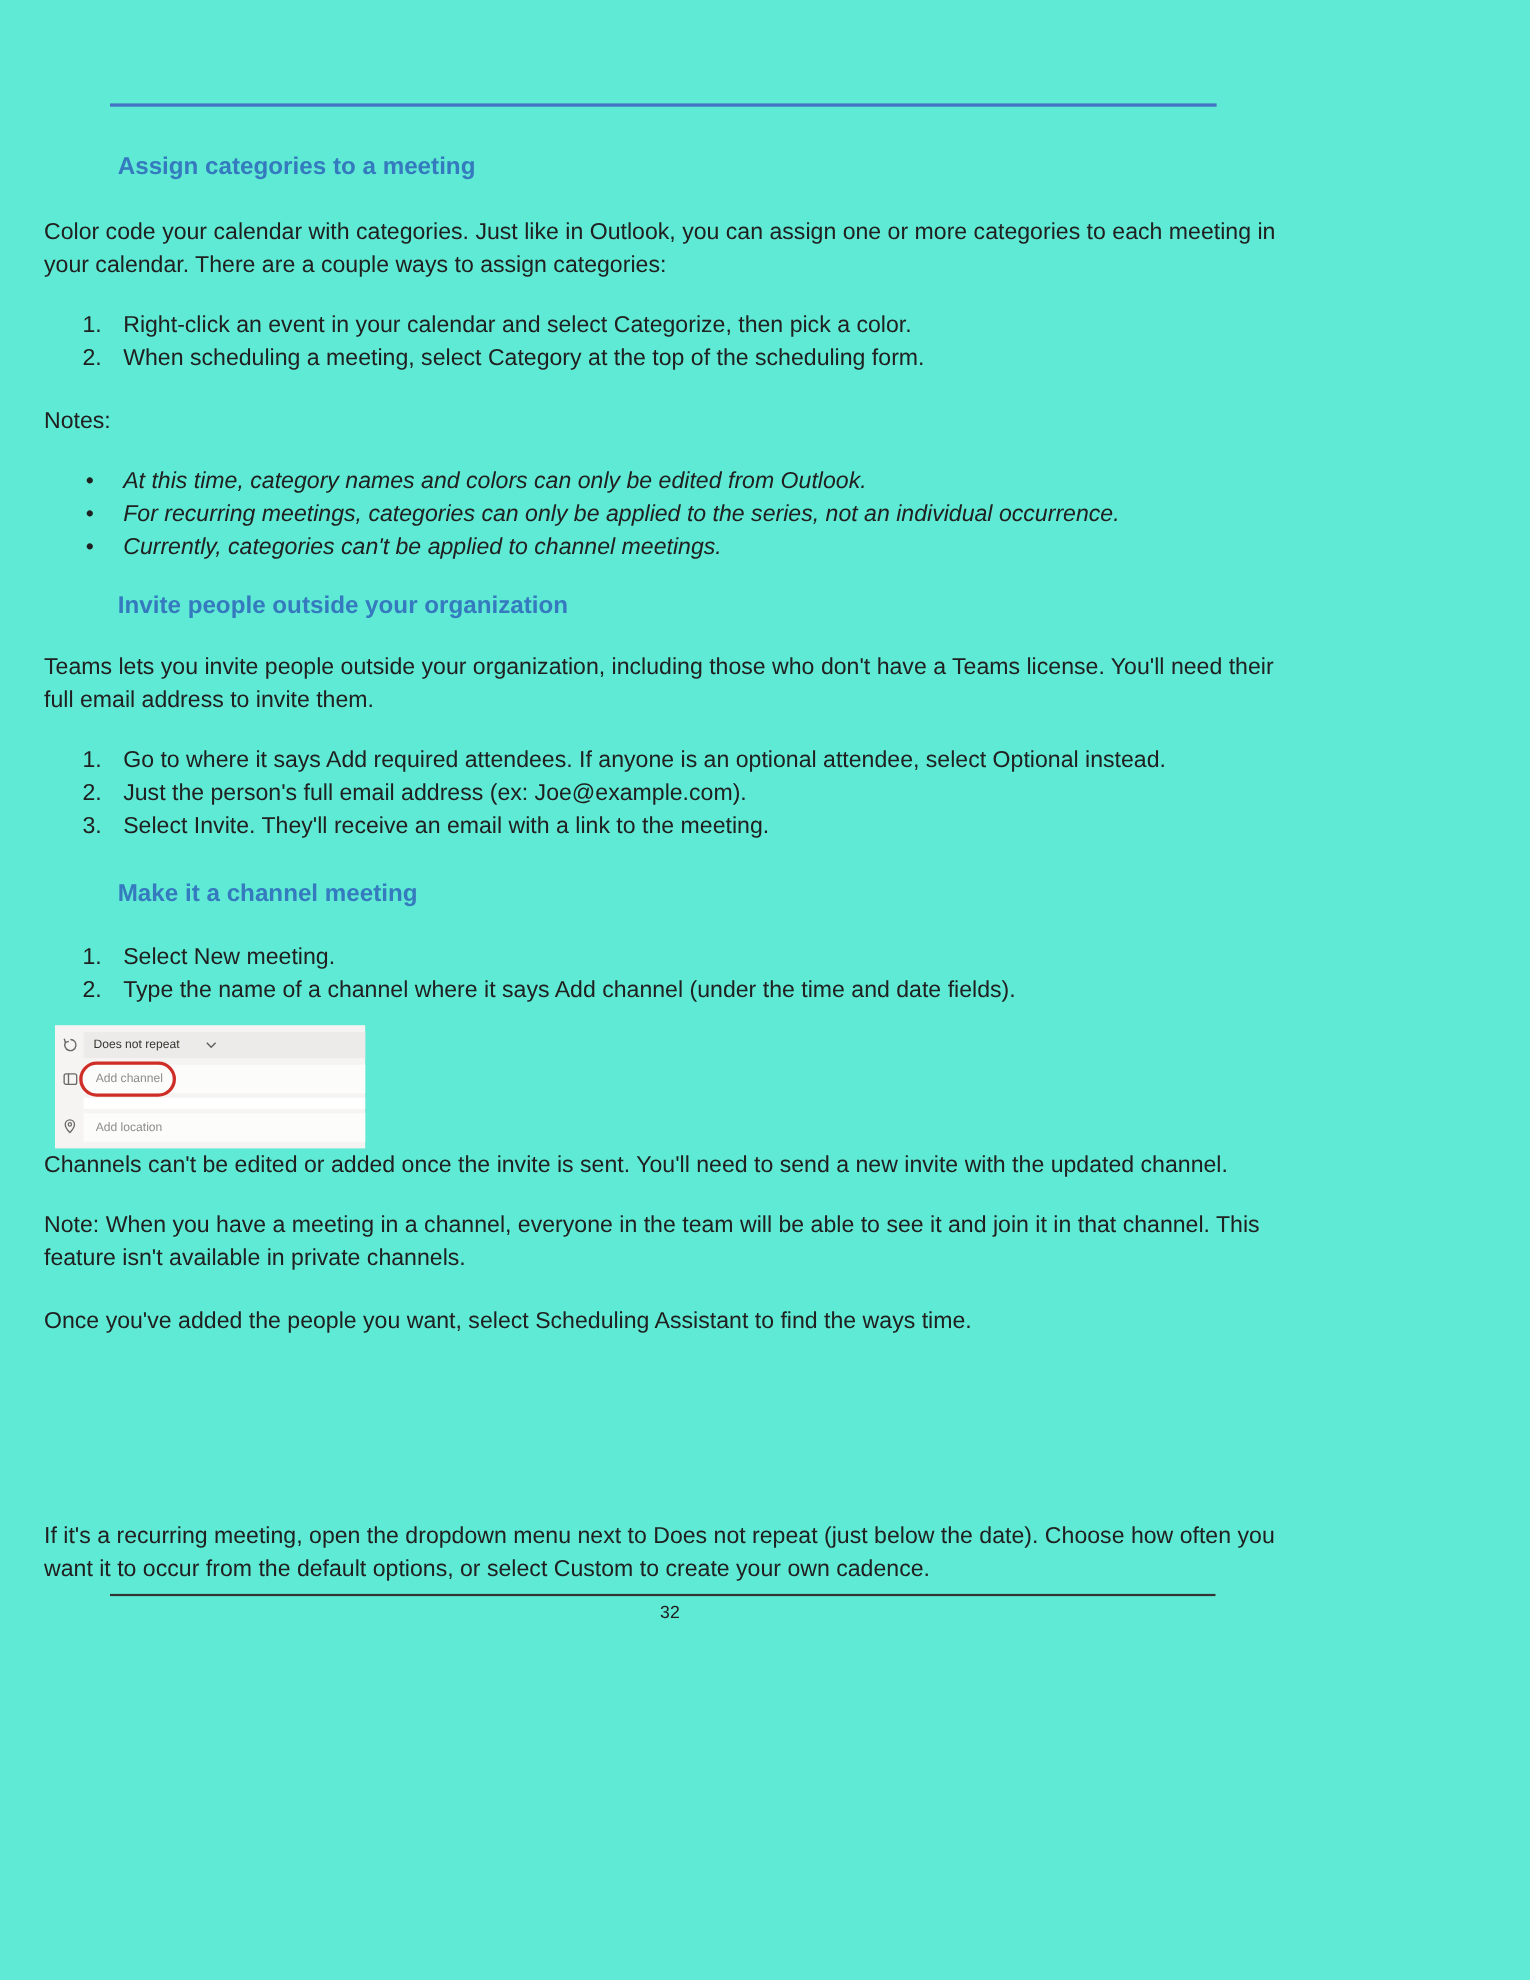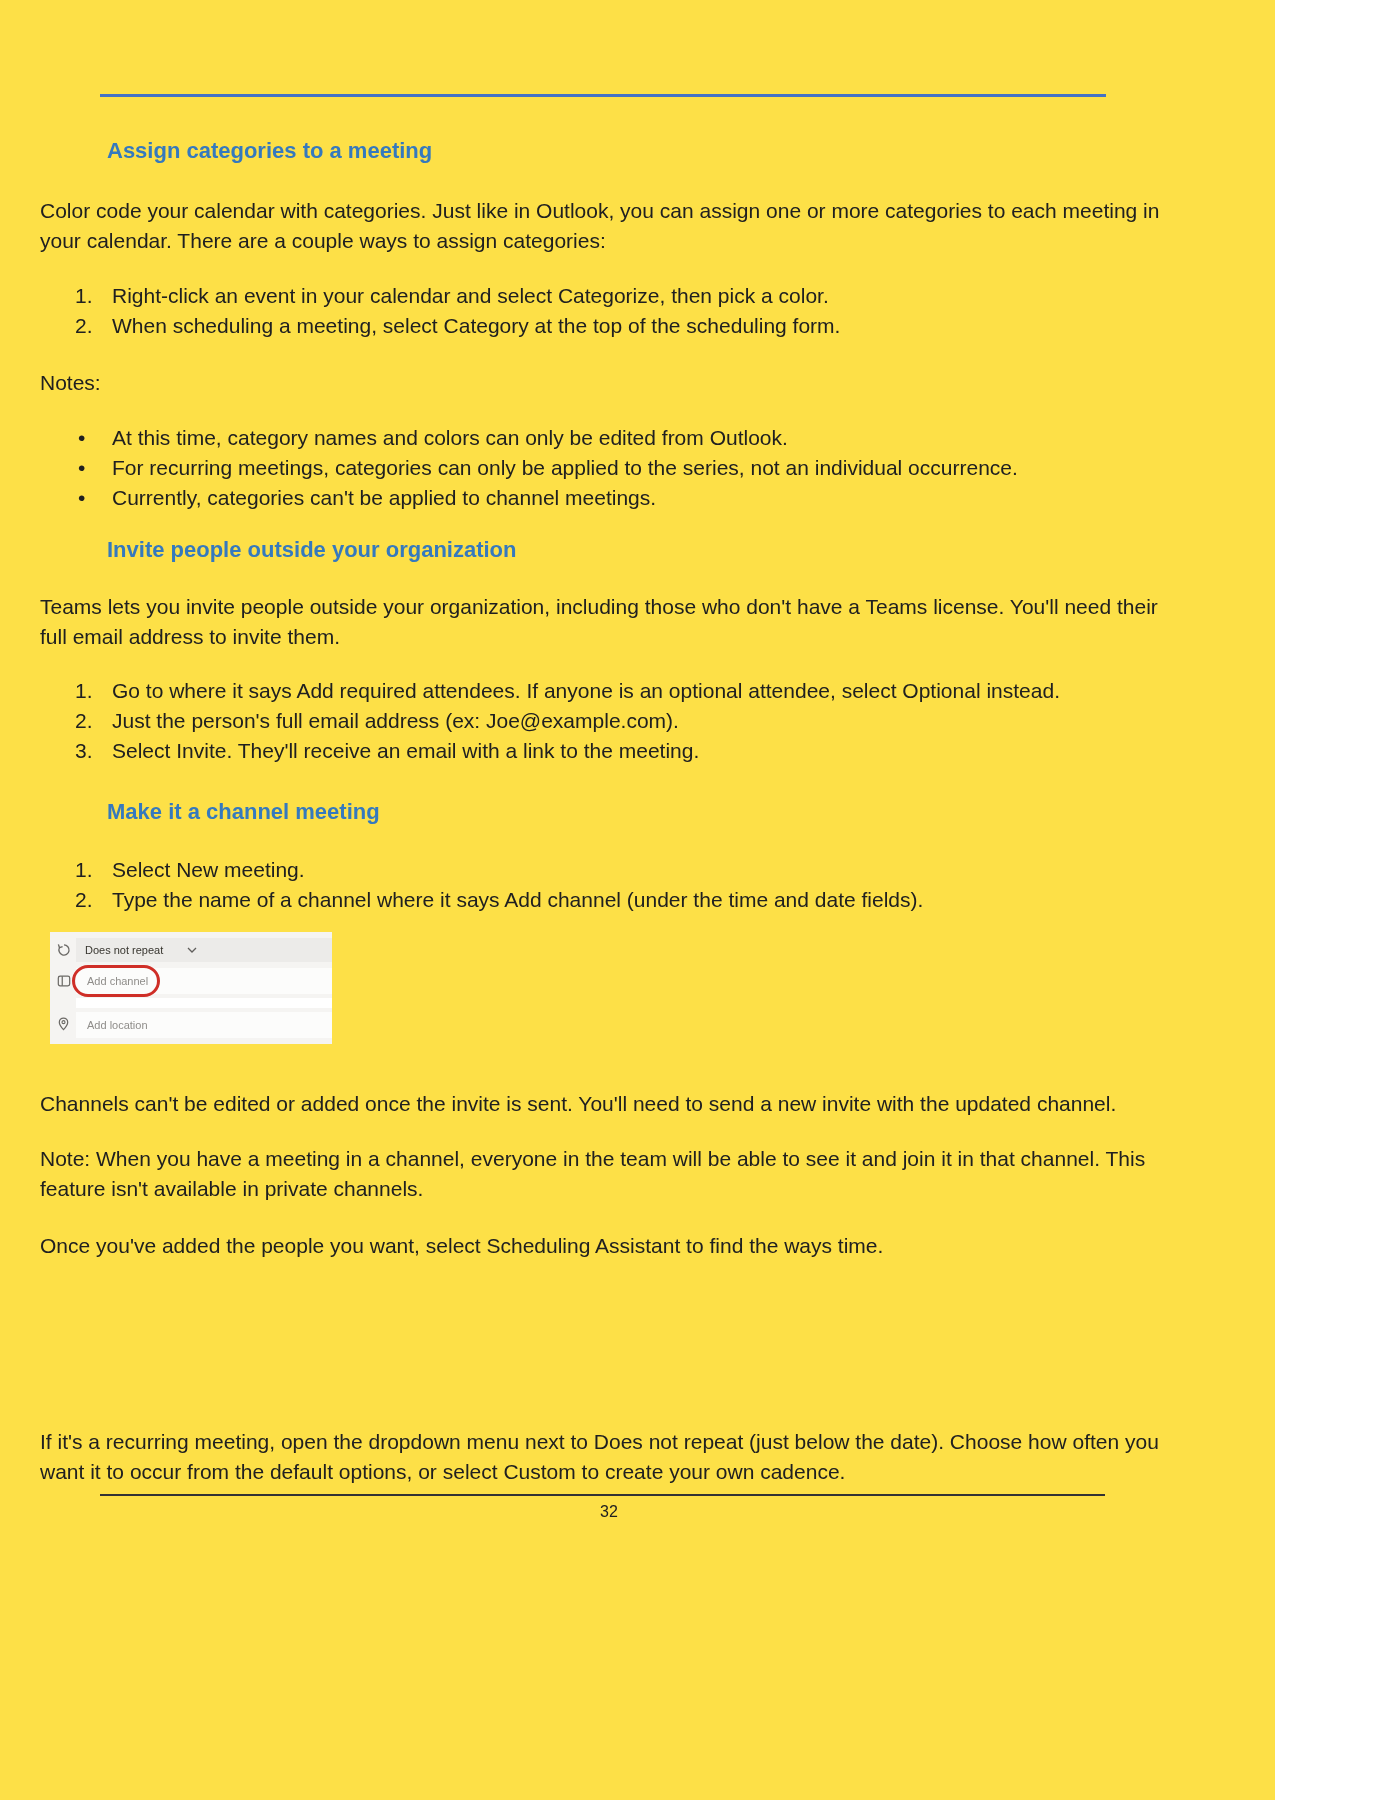--- a/index.html
+++ b/index.html
@@ -1,20 +1,20 @@
 <!DOCTYPE html>
 <html><head>
 <meta charset="utf-8">
 <style>
   * { margin:0; padding:0; box-sizing:border-box; }
   html, body { background:#ffffff; }
   .page {
     position:relative;
-    width:1275px; height:1800px;
-    background:#fde047;
+    width:1391px; height:1800px;
+    background:#5eead4;
     font-family:"Liberation Sans", sans-serif;
     color:#202020;
     overflow:hidden;
   }
   .top-rule {
     position:absolute; left:100px; top:94px;
     width:1006px; height:3px; background:#4472C4;
   }
   .content {
     position:absolute; left:40px; top:0;
@@ -27,21 +27,21 @@
     padding-left:67px;
   }
   .para { margin:0; }
   .list { }
   .li { display:flex; padding-left:35px; }
   .li .num { width:37px; flex:none; }
   .li .txt { flex:1; }
   .bl { }
   .bli { display:flex; padding-left:38px; }
   .bli .dot { width:34px; flex:none; }
-  .bli .txt { flex:1; }
+  .bli .txt { flex:1;font-style:italic; }
   b { font-weight:400; }
 
   
   .ms {
     position:relative;
     width:282px; height:112px;
     background:#f5f4f2;
     margin-left:10px;
   }
   .ms-icon { position:absolute; left:7px; color:#6b6966; line-height:0; }
@@ -183,21 +183,21 @@
         <svg width="13" height="14" viewBox="0 0 14 16">
             <path d="M7 1.2 C4.3 1.2 2.2 3.3 2.2 6 c0 3.4 4.8 8.4 4.8 8.4 s4.8 -5 4.8 -8.4 c0 -2.7 -2.1 -4.8 -4.8 -4.8 z" fill="none" stroke="#6b6966" stroke-width="1.4"></path>
             <circle cx="7" cy="5.9" r="1.7" fill="none" stroke="#6b6966" stroke-width="1.3"></circle>
           </svg>
       </span>
       <div class="ms-row ms-input row3">
         <span>Add location</span>
       </div>
     </div>
 
-    <p class="para" style="margin-top:45px">Channels can't be edited or added once the invite is sent. You'll need to send a new invite with the updated channel.</p>
+    <p class="para" style="">Channels can't be edited or added once the invite is sent. You'll need to send a new invite with the updated channel.</p>
 
     <p class="para" style="margin-top:25px"><b>Note:</b><span> When you have a meeting in a channel, everyone in the team will be able to see it and join it in that channel. This feature isn't available in private channels.</span></p>
 
     <p class="para" style="margin-top:27px"><span>Once you've added the people you want, select </span><b>Scheduling Assistant</b><span> to find the ways time.</span></p>
 
     <p class="para" style="margin-top:166px"><span>If it's a recurring meeting, open the dropdown menu next to </span><b>Does not repeat</b><span> (just below the date). Choose how often you want it to occur from the default options, or select </span><b>Custom</b><span> to create your own cadence.</span></p>
 
     <div class="footer-rule" style="margin-top:7px"></div>
     <div class="page-num" style="margin-top:2px">32</div>
 

